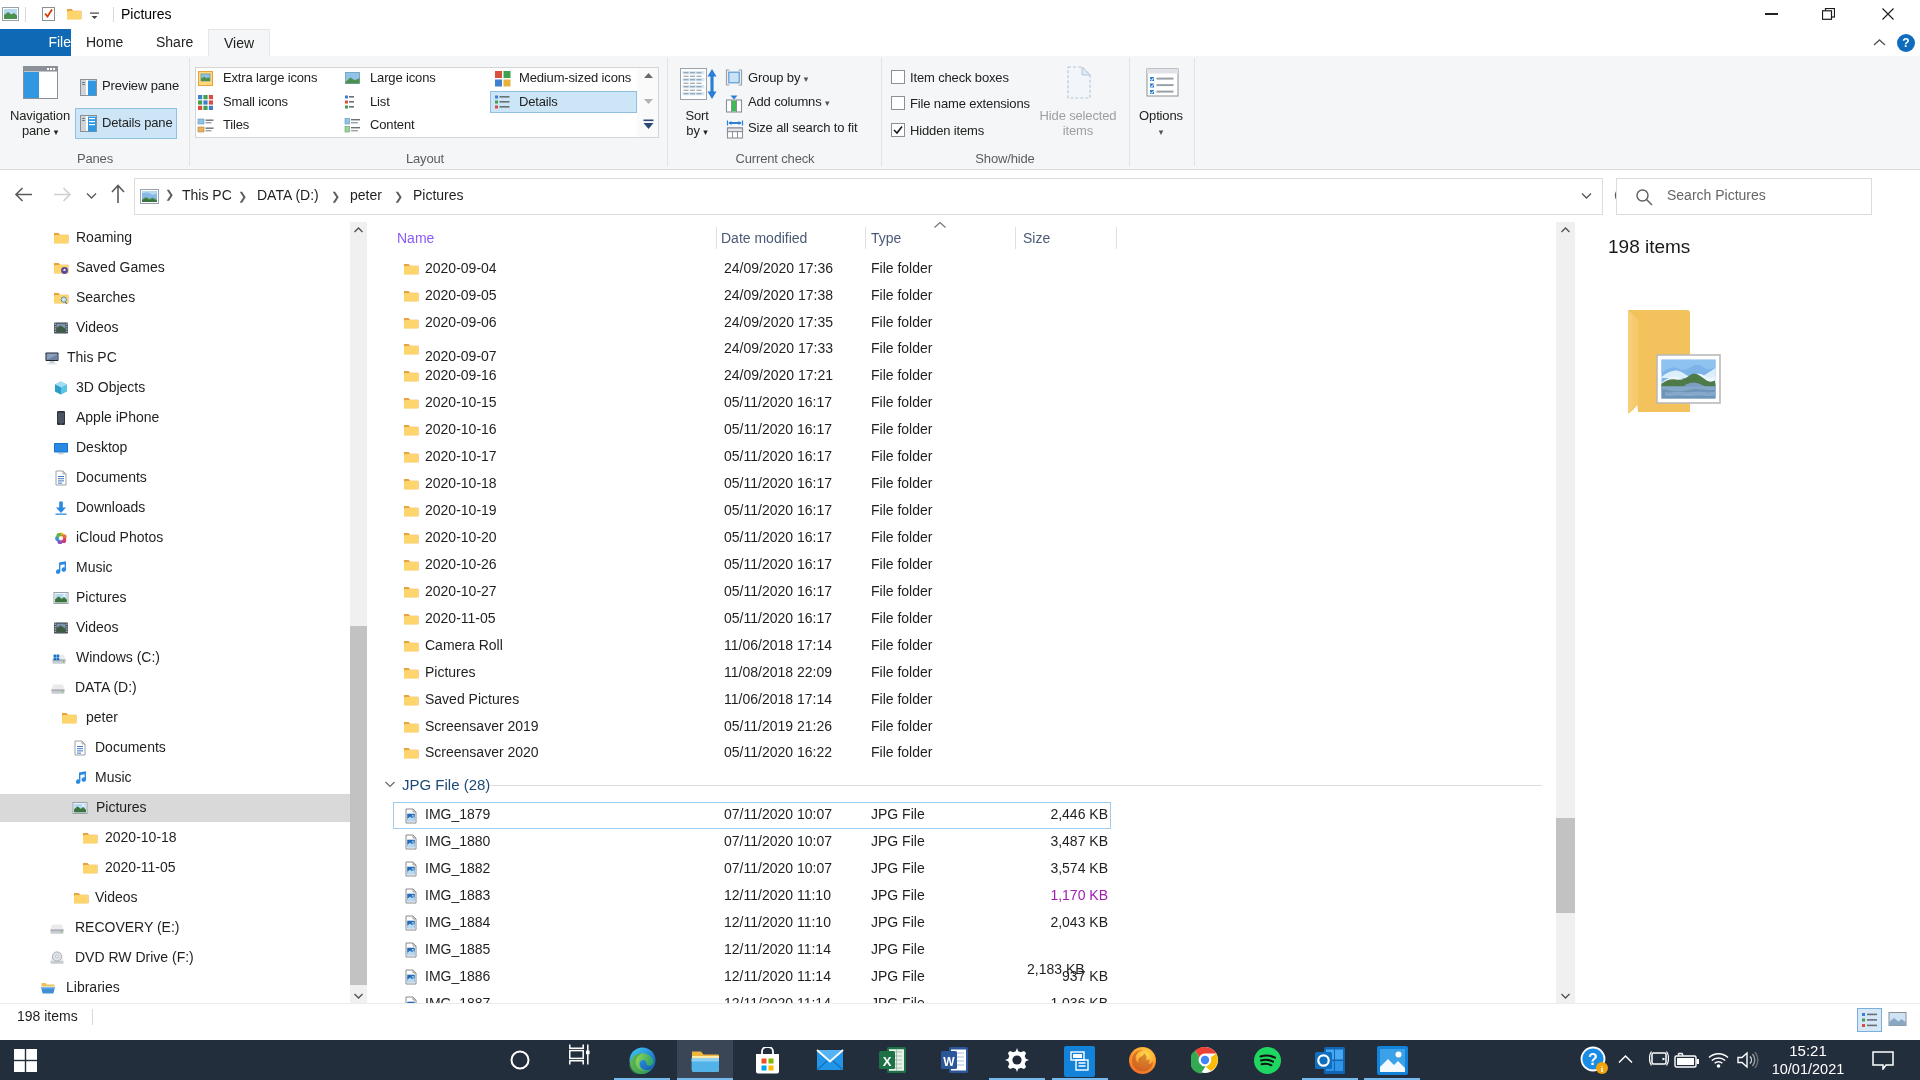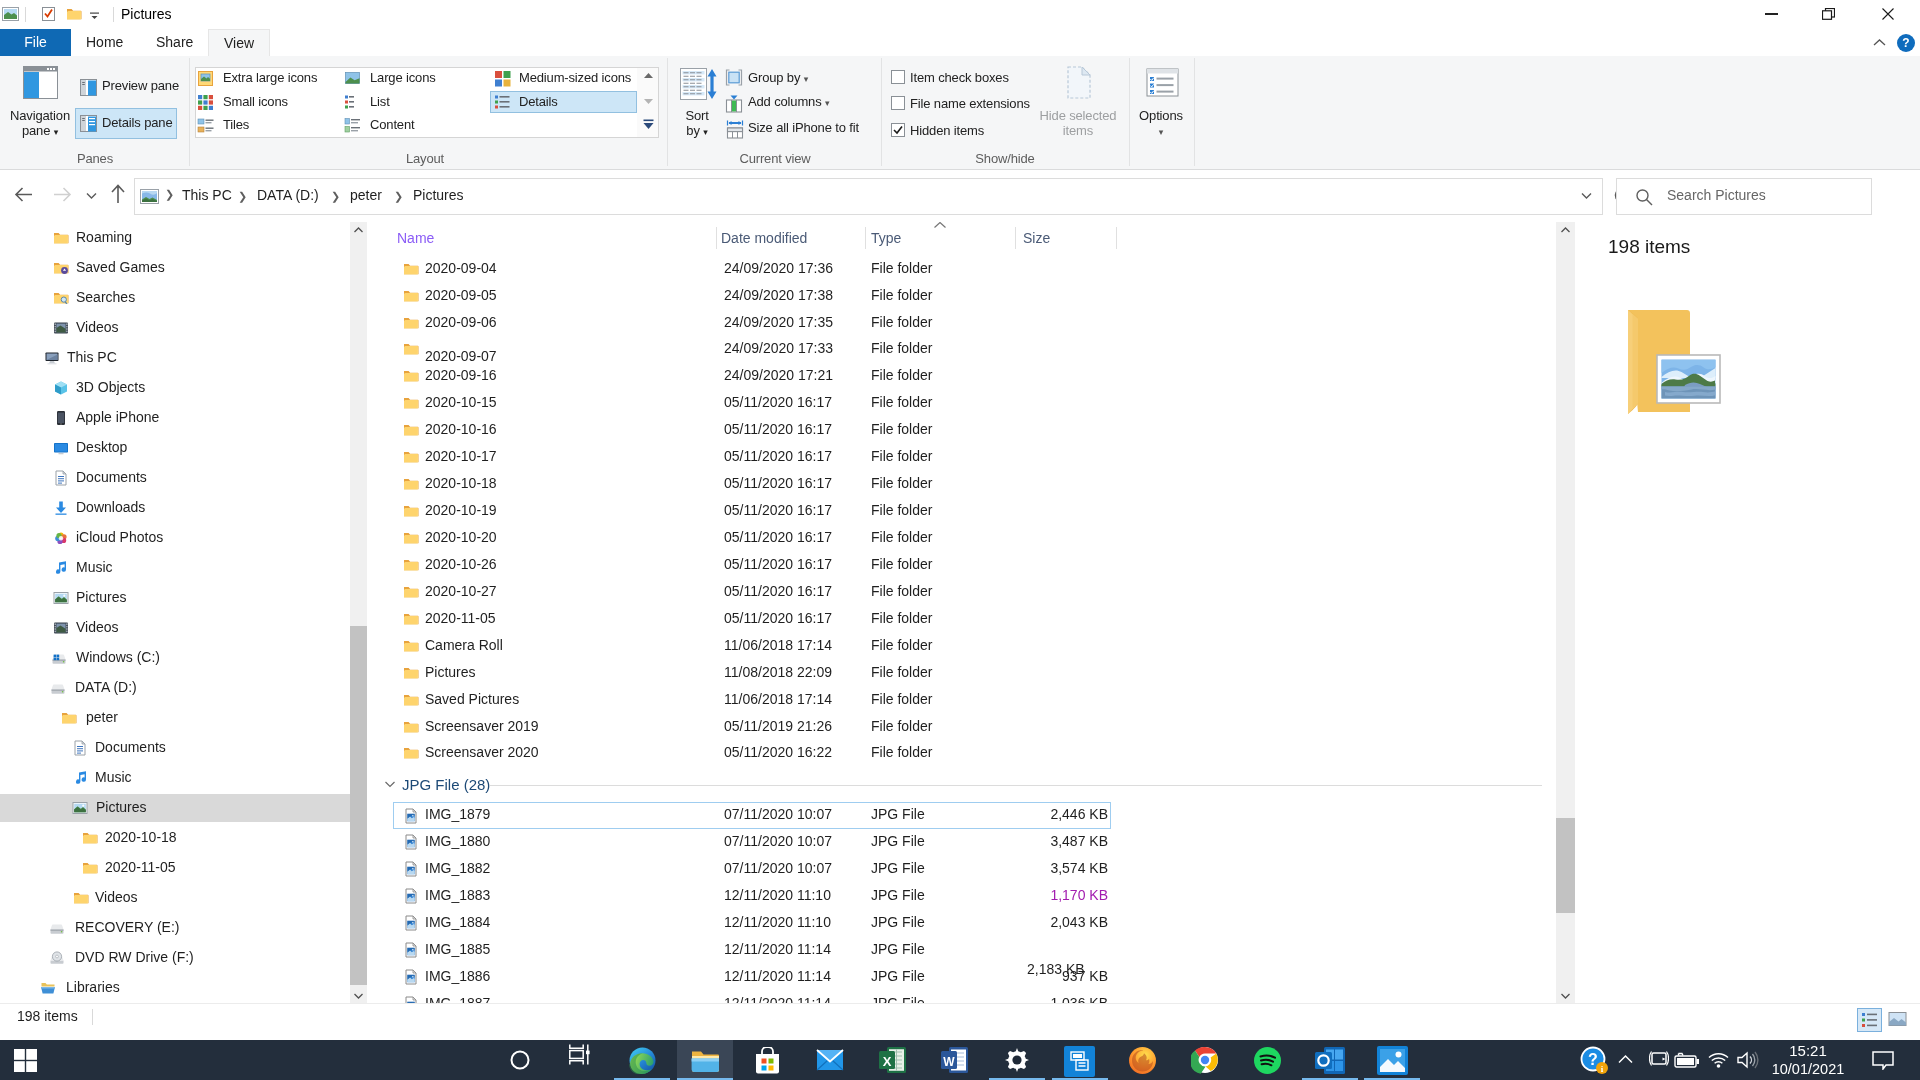--- a/index.html
+++ b/index.html
@@ -50,21 +50,21 @@
 </svg>
     </div>
   <div class="abs" style="left:1882px;top:8px;width:12px;height:12px;" id="closebtn">
       <svg width="12" height="12" viewBox="0 0 12 12">
 <path d="M0.5 0.5l11 11M11.5 0.5l-11 11" stroke="#1a1a1a" stroke-width="1.1"></path>
 </svg>
     </div>
 </div>
 
 <div class="abs" style="left:0;top:29px;width:1920px;height:27px;background:#fff;">
-  <div class="abs" style="left:0;top:0;width:71px;height:27px;background:#0f69b4;color:#fff;text-align:center;line-height:27px;">File</div>
+  <div class="abs" style="left:0;top:0;width:71px;height:27px;background:#0f69b4;color:#fff;text-align:right;line-height:27px;">File</div>
   <div class="abs" style="left:86px;top:0;width:37px;height:27px;text-align:center;line-height:27px;color:#222;">Home</div>
   <div class="abs" style="left:156px;top:0;width:35px;height:27px;text-align:center;line-height:27px;color:#222;">Share</div>
   <div class="abs" style="left:208px;top:0;width:62px;height:28px;background:#f5f6f7;border:1px solid #e6e6e6;border-bottom:none;text-align:center;line-height:27px;color:#222;">View</div>
 
   <div class="abs" style="left:1873px;top:9px;" id="ribchev">
       <svg width="13" height="9" viewBox="0 0 13 9">
 <path d="M1 7l5.5-5L12 7" stroke="#555" fill="none" stroke-width="1.3"></path>
 </svg>
     </div>
   <div class="abs" style="left:1897px;top:5px;" id="ribhelp">
@@ -96,21 +96,21 @@
     </div>
   <div class="abs" style="left:642px;top:63px;">
       <svg width="13" height="11" viewBox="0 0 13 11">
         <rect x="1.5" y="0.5" width="10" height="1.6" fill="#2b4a7a"></rect>
         <path d="M1.5 4l5 6 5-6z" fill="#2b4a7a"></path>
       </svg>
     </div>
 
   <div class="abs" style="left:60px;top:95px;width:70px;text-align:center;color:#5d5d5d;">Panes</div>
   <div class="abs" style="left:390px;top:95px;width:70px;text-align:center;color:#5d5d5d;">Layout</div>
-  <div class="abs" style="left:730px;top:95px;width:90px;text-align:center;color:#5d5d5d;">Current view</div>
+  <div class="abs" style="left:730px;top:95px;width:90px;text-align:center;color:#5d5d5d;">Current check</div>
   <div class="abs" style="left:960px;top:95px;width:90px;text-align:center;color:#5d5d5d;">Show/hide</div>
 
   <div class="abs" style="left:23px;top:10px;" id="navpane-icon">
       <svg width="35" height="33" viewBox="0 0 35 33">
 <rect x="0.5" y="0.5" width="34" height="32" fill="#fff" stroke="#8a9096"></rect>
 <rect x="0.5" y="0.5" width="34" height="5" fill="#8a9096"></rect>
 <rect x="27" y="2" width="2" height="2" fill="#fff"></rect>
         <rect x="30" y="2" width="2" height="2" fill="#fff"></rect>
         <rect x="24" y="2" width="2" height="2" fill="#fff"></rect>
 <rect x="1" y="6" width="15" height="26" fill="#3097e0"></rect>
@@ -263,21 +263,21 @@
   <div class="abs" style="left:726px;top:64px;" id="sizecol-icon">
       <svg width="18" height="19" viewBox="0 0 18 19">
 <path d="M1.5 0.5v5M16.5 0.5v5" stroke="#2b7fd4" stroke-width="1.2"></path>
 <path d="M3 3h12" stroke="#2b7fd4" stroke-width="2"></path>
 <path d="M2.5 3l3-2v4zM15.5 3l-3-2v4z" fill="#2b7fd4"></path>
 <rect x="1.5" y="8" width="15" height="10" fill="#fff" stroke="#8a9096" stroke-width="1.1"></rect>
 <rect x="1.5" y="8" width="15" height="3.6" fill="#e2e6ea" stroke="#8a9096" stroke-width="1.1"></rect>
 <path d="M6.5 11.6v6.4M11.5 11.6v6.4" stroke="#8a9096" stroke-width="1"></path>
 </svg>
     </div>
-  <div class="abs" style="left:748px;top:64px;color:#222;">Size all iPhone to fit</div>
+  <div class="abs" style="left:748px;top:64px;color:#222;">Size all search to fit</div>
 
   <div class="abs" style="left:891px;top:14px;" id="cb1">
       <svg width="14" height="14" viewBox="0 0 14 14">
         <rect x="0.5" y="0.5" width="13" height="13" fill="#fff" stroke="#8a9096"></rect>
       </svg>
     </div>
   <div class="abs" style="left:910px;top:14px;color:#222;">Item check boxes</div>
   <div class="abs" style="left:891px;top:40px;" id="cb2">
       <svg width="14" height="14" viewBox="0 0 14 14">
         <rect x="0.5" y="0.5" width="13" height="13" fill="#fff" stroke="#8a9096"></rect>

